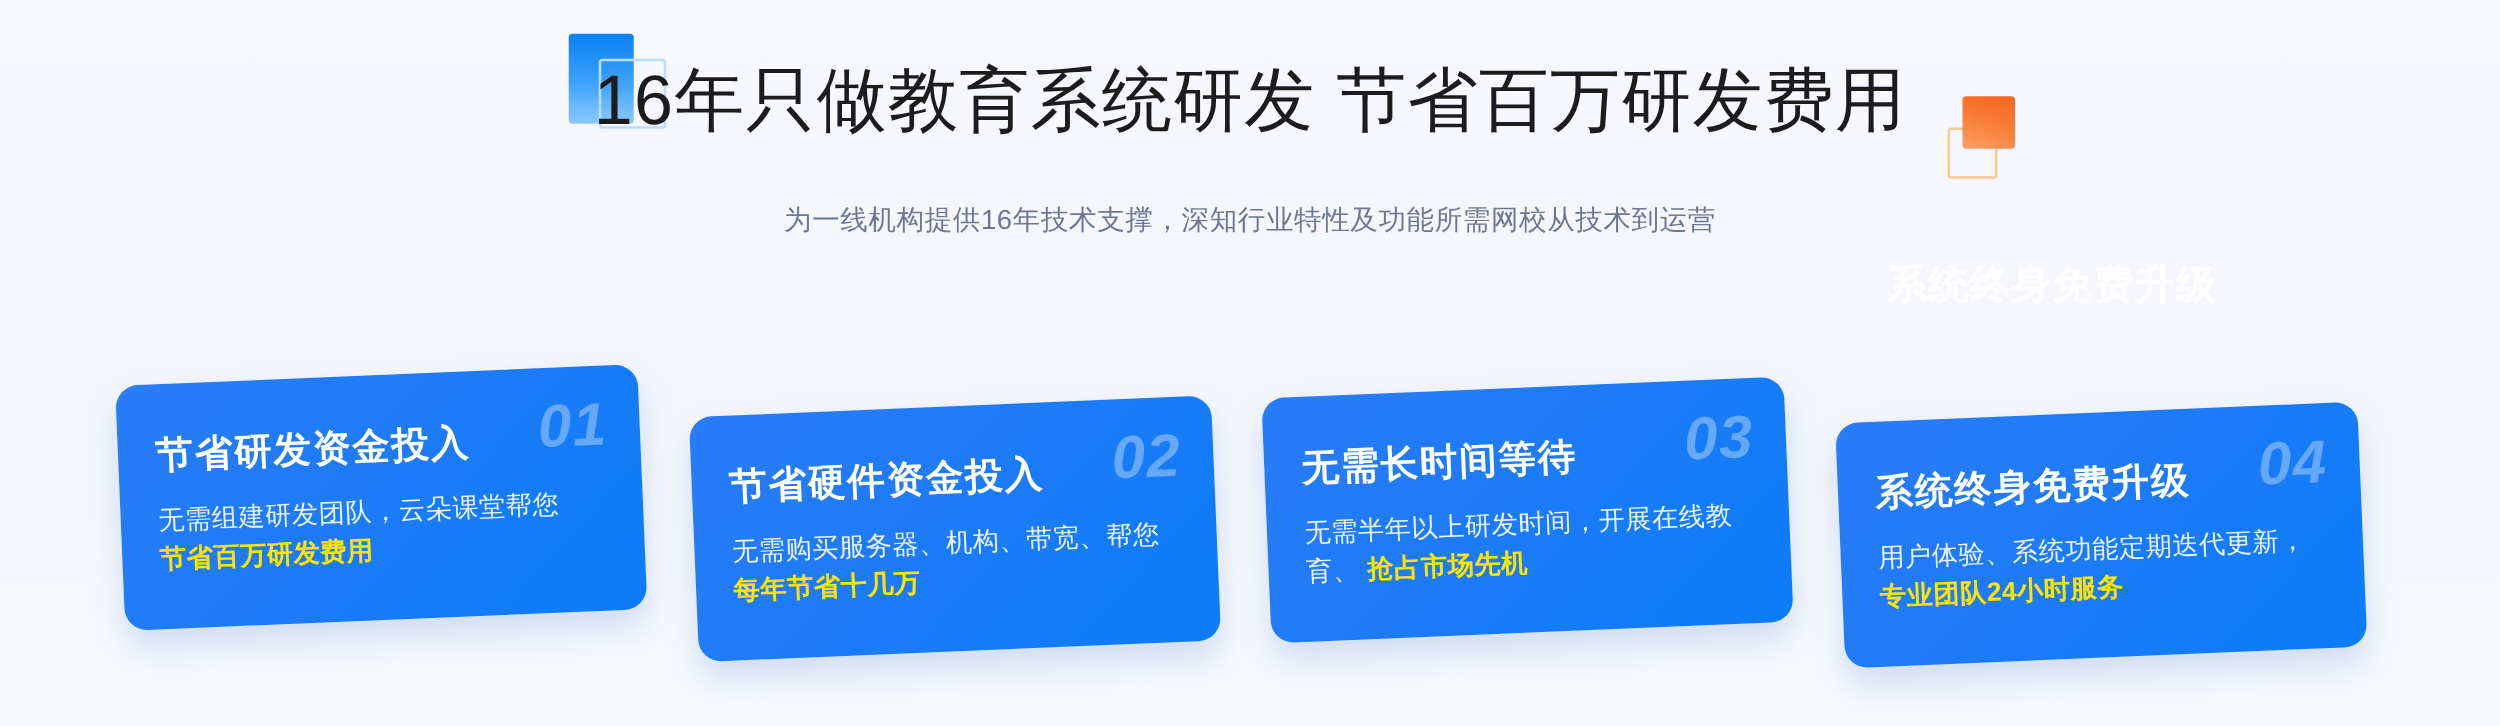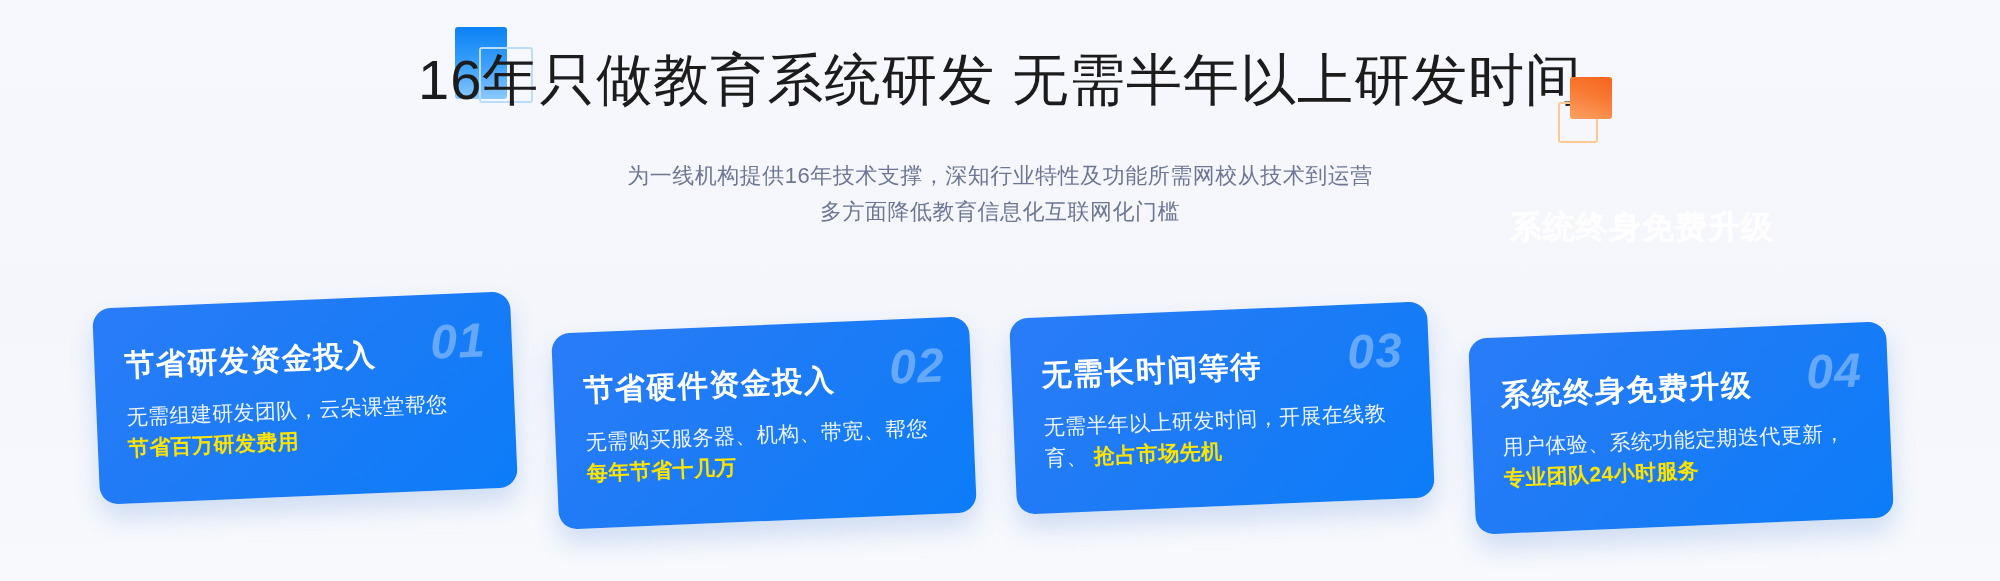--- a/index.html
+++ b/index.html
@@ -155,30 +155,29 @@
 </head>
 <body>
 
 <div id="stage">
 
   <div class="deco" id="deco-blue">
     <span class="deco-sq-solid"></span>
     <span class="deco-sq-outline"></span>
   </div>
 
-  <div id="headline">16年只做教育系统研发 无需半年以上研发时间</div>
+  <div id="headline">16年只做教育系统研发 节省百万研发费用</div>
 
   <div class="deco" id="deco-orange">
     <span class="deco-sq-outline"></span>
     <span class="deco-sq-solid"></span>
   </div>
 
   <div id="subtitle">
     <span class="sub-line">为一线机构提供16年技术支撑，深知行业特性及功能所需网校从技术到运营</span>
-    <span class="sub-line">多方面降低教育信息化互联网化门槛</span>
   </div>
 
   <div id="ghost-title">系统终身免费升级</div>
 
   <div class="card" id="card-1">
     <span class="card-number">01</span>
     <div class="card-title">节省研发资金投入</div>
     <div class="card-body">
       <span>无需组建研发团队，云朵课堂帮您</span><br>
       <span class="hl">节省百万研发费用</span>

